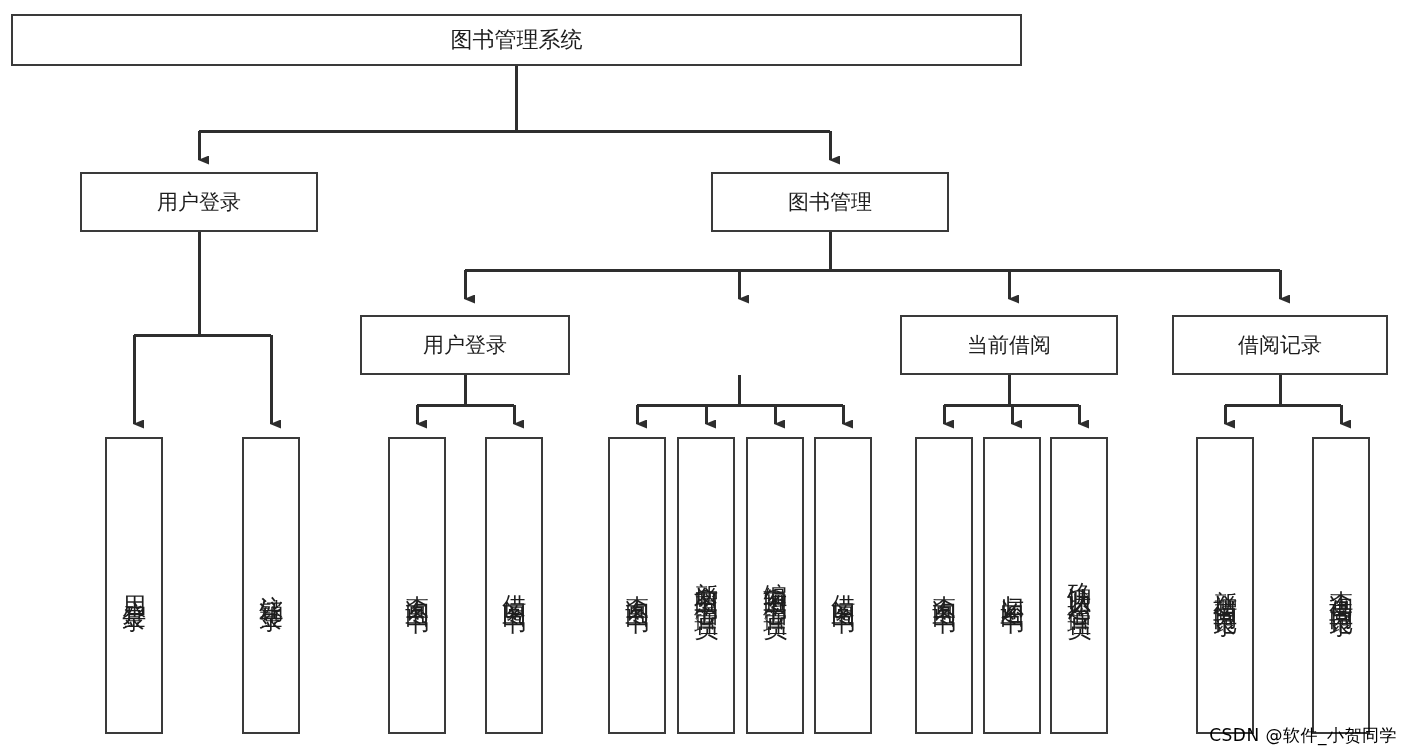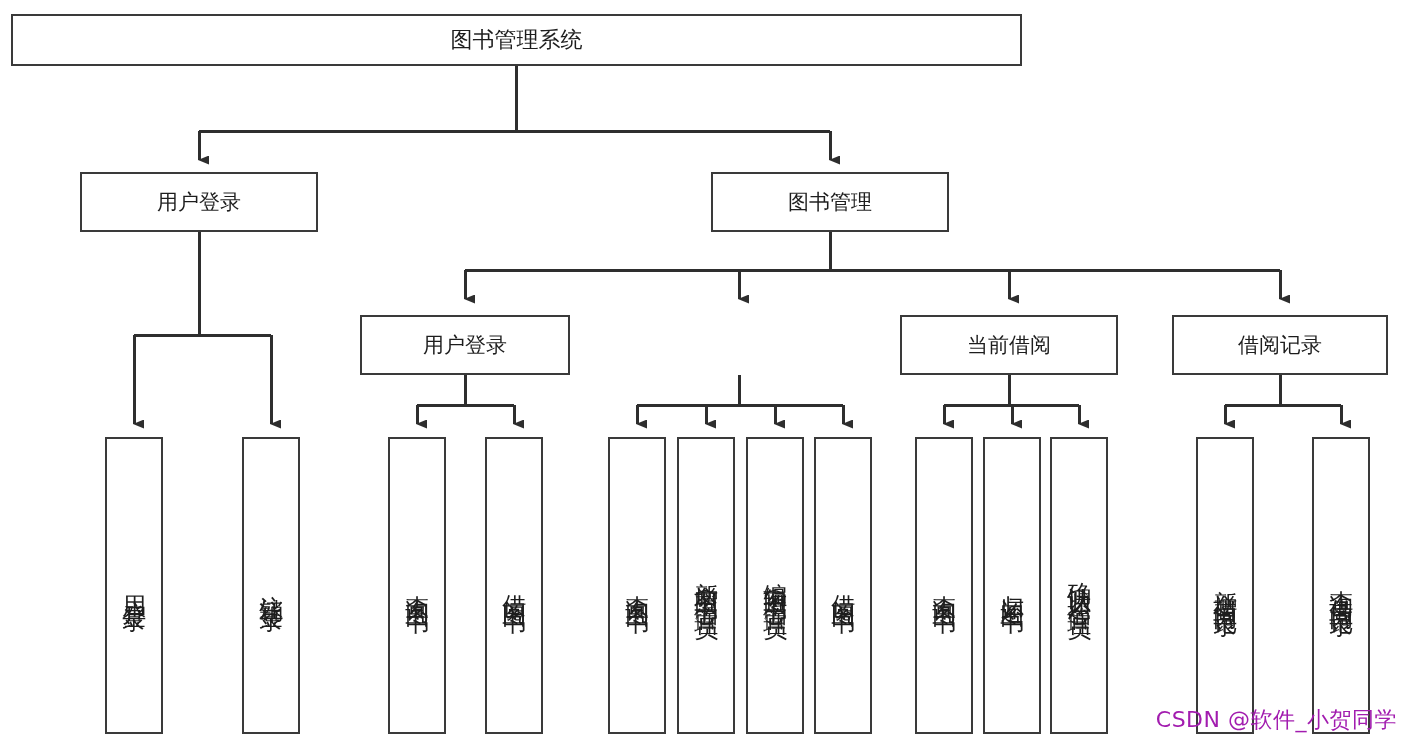--- a/index.html
+++ b/index.html
@@ -45,23 +45,23 @@
     font-size:24px;
     line-height:1.02;
     letter-spacing:5px;
     white-space:nowrap;
     max-height:280px;
   }
 
   .watermark{
     position:absolute;
     right:8px;
-    bottom:12px;
-    font-size:22px;
-    color:#a21caf;
+    bottom:0;
+    font-size:17px;
+    color:#000000;
     letter-spacing:0.5px;
     white-space:nowrap;
     pointer-events:none;
   }
 </style>
 </head>
 <body>
 
 <div id="stage">
 

